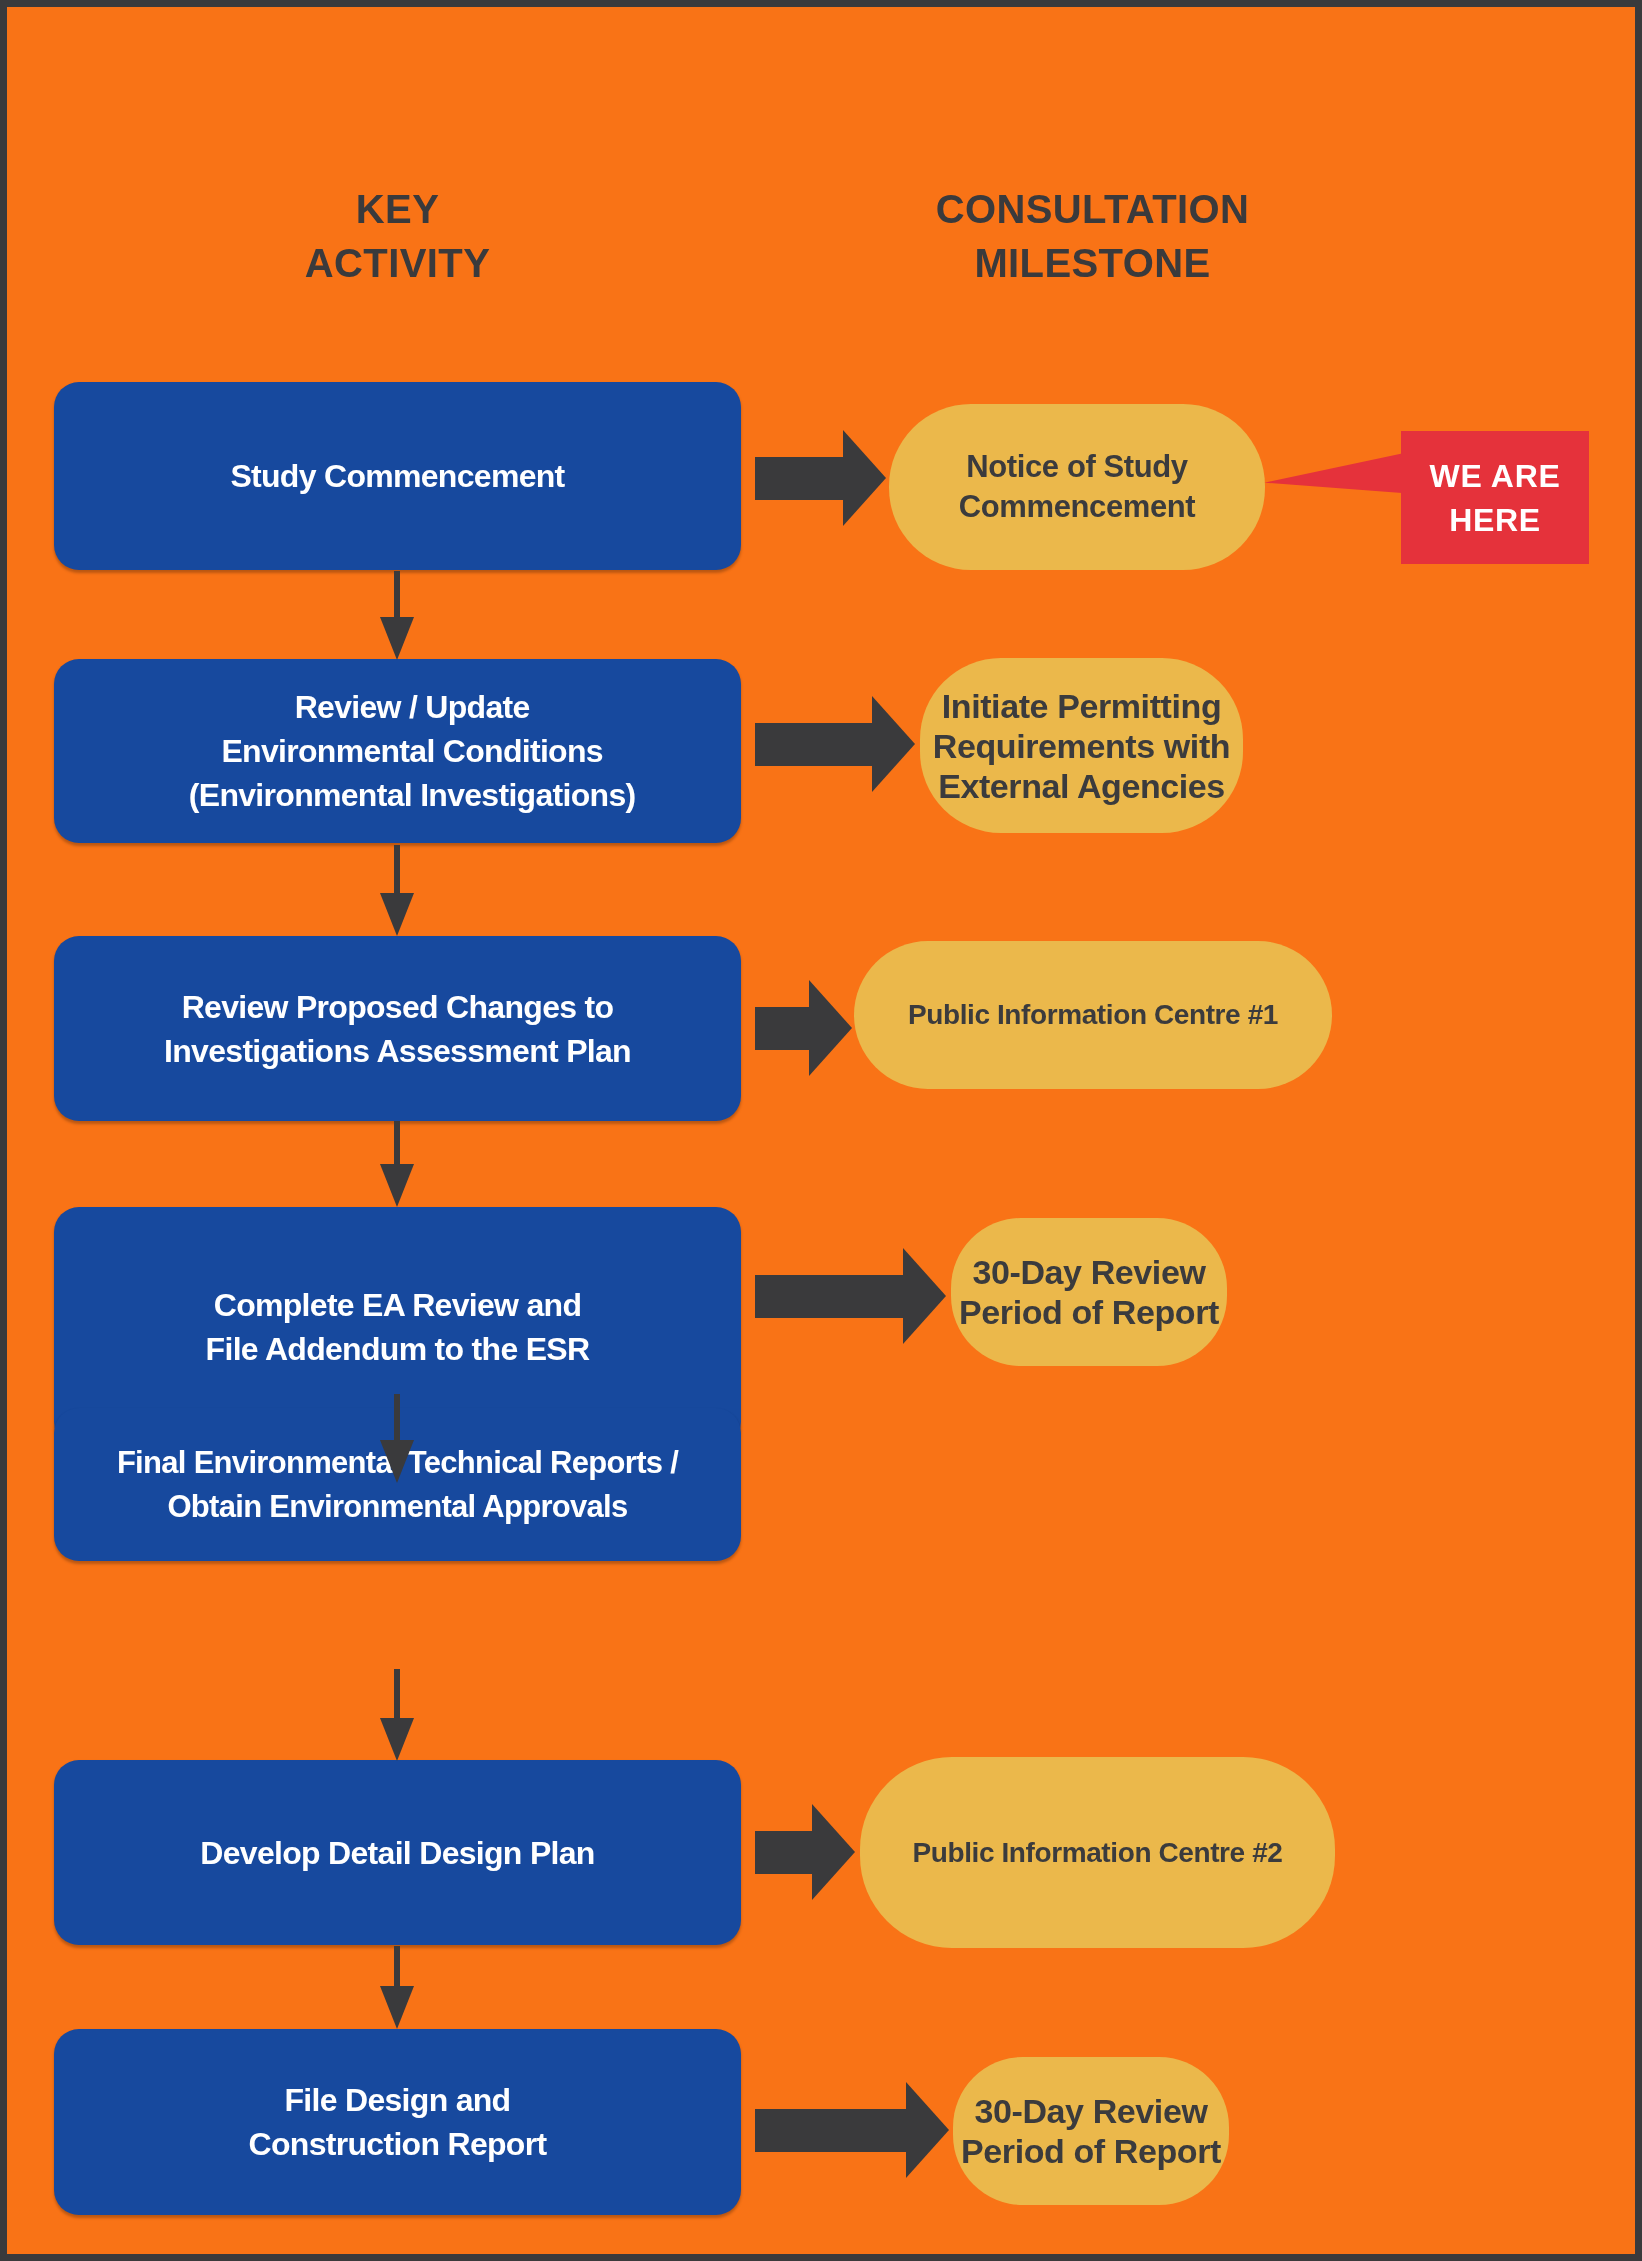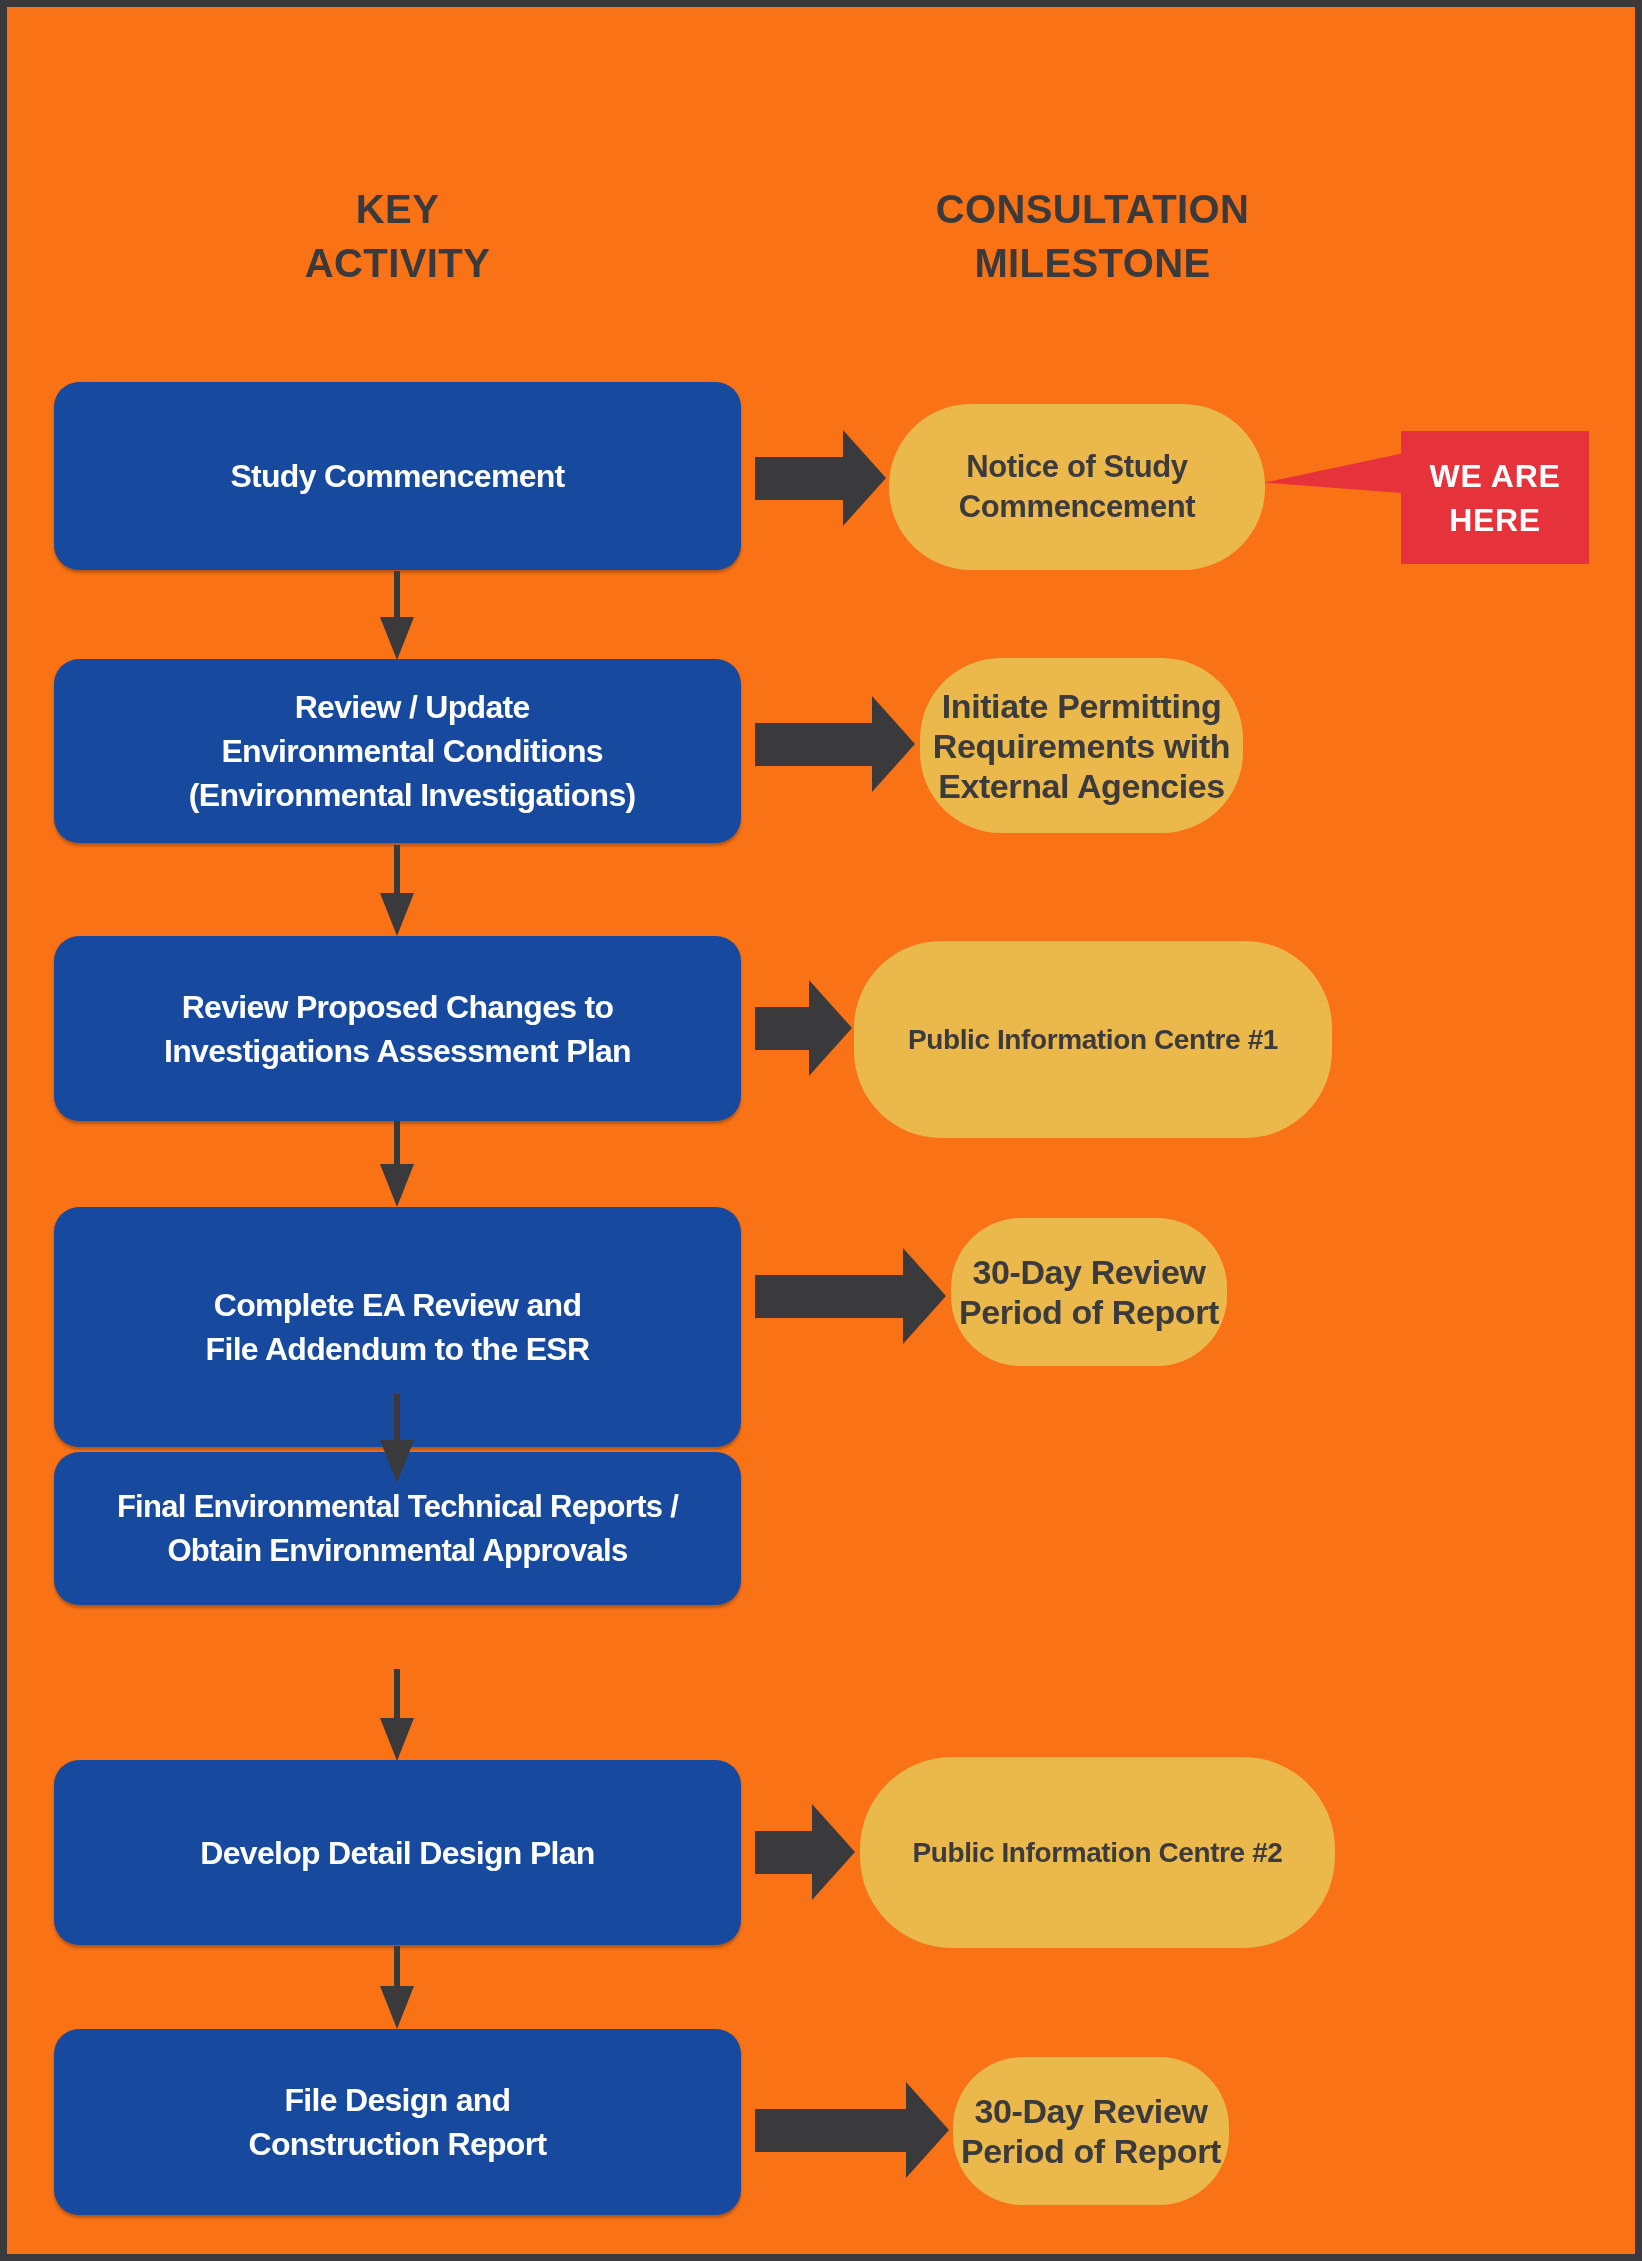--- a/index.html
+++ b/index.html
@@ -101,21 +101,21 @@
 MILESTONE</div>
 
   <div class="abox" style="top:382px;height:188px;">Study Commencement</div>
   <div class="abox" style="top:659px;height:184px;padding-left:44px;">Review / Update
 Environmental Conditions
 (Environmental Investigations)</div>
   <div class="abox" style="top:936px;height:185px;">Review Proposed Changes to
 Investigations Assessment Plan</div>
   <div class="abox" style="top:1207px;height:240px;">Complete EA Review and
 File Addendum to the ESR</div>
-  <div class="abox small-text" style="top:1452px;height:153px;">Final Environmental Technical Reports /
+  <div class="abox small-text" style="top:1408px;height:153px;">Final Environmental Technical Reports /
 Obtain Environmental Approvals</div>
   <div class="abox" style="top:1760px;height:185px;">Develop Detail Design Plan</div>
   <div class="abox" style="top:2029px;height:186px;">File Design and
 Construction Report</div>
 
   <div class="varrow" style="top:571px;height:89px;">
     <div class="shaft"></div>
     <div class="head"></div>
   </div>
   <div class="varrow" style="top:845px;height:91px;">
@@ -162,21 +162,21 @@
   <div class="harrow" style="left:755px;top:2082px;width:194px;">
     <div class="shaft"></div>
     <div class="head"></div>
   </div>
 
   <div class="pill" style="left:889px;top:404px;width:376px;height:166px;border-radius:82px;font-size:31px;">Notice of Study
 Commencement</div>
   <div class="pill" style="left:920px;top:658px;width:323px;height:175px;border-radius:81px;">Initiate Permitting
 Requirements with
 External Agencies</div>
-  <div class="pill one-line" style="left:854px;top:941px;width:478px;height:197px;border-radius:87px;">Public Information Centre #1</div>
+  <div class="pill one-line" style="left:854px;top:941px;width:478px;height:148px;border-radius:87px;">Public Information Centre #1</div>
   <div class="pill" style="left:951px;top:1218px;width:276px;height:148px;border-radius:70px;">30-Day Review
 Period of Report</div>
   <div class="pill one-line" style="left:860px;top:1757px;width:475px;height:191px;border-radius:92px;">Public Information Centre #2</div>
   <div class="pill" style="left:953px;top:2057px;width:276px;height:148px;border-radius:70px;">30-Day Review
 Period of Report</div>
 
   <svg class="callout-pointer" width="139" height="59" viewBox="0 0 190 80">
     <polygon points="190,18 2,58 190,72" fill="#E5323B"></polygon>
   </svg>
   <div class="callout-box">WE ARE

